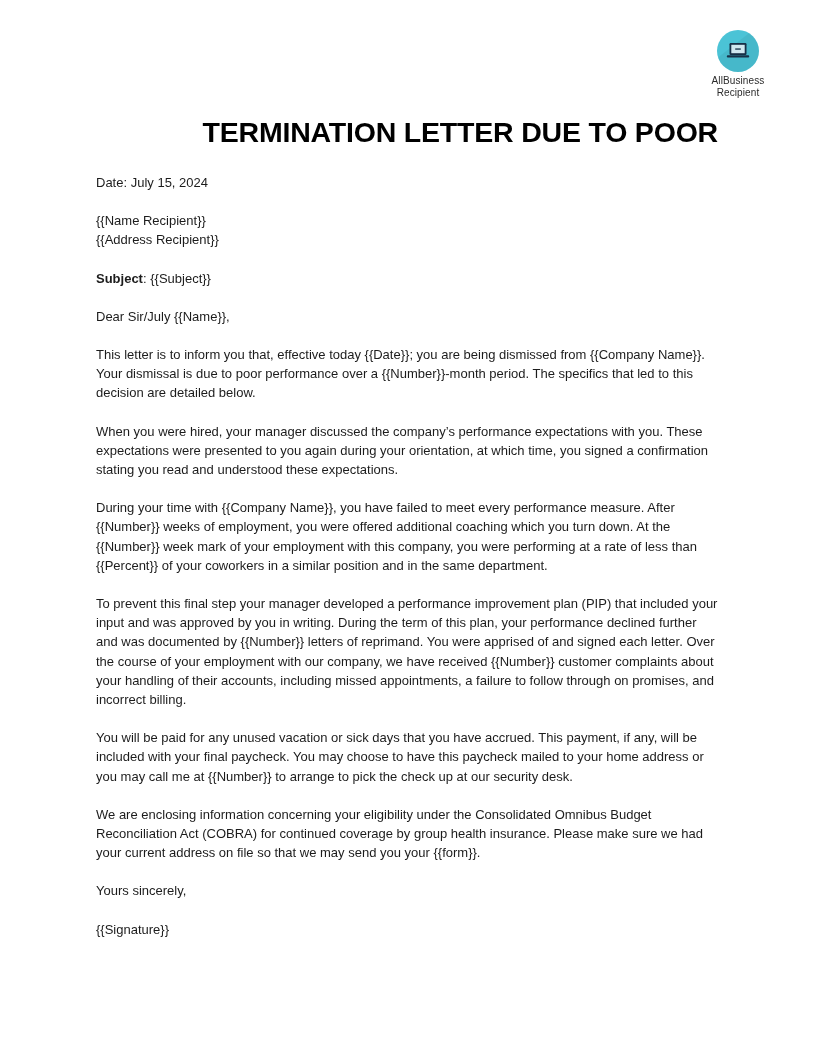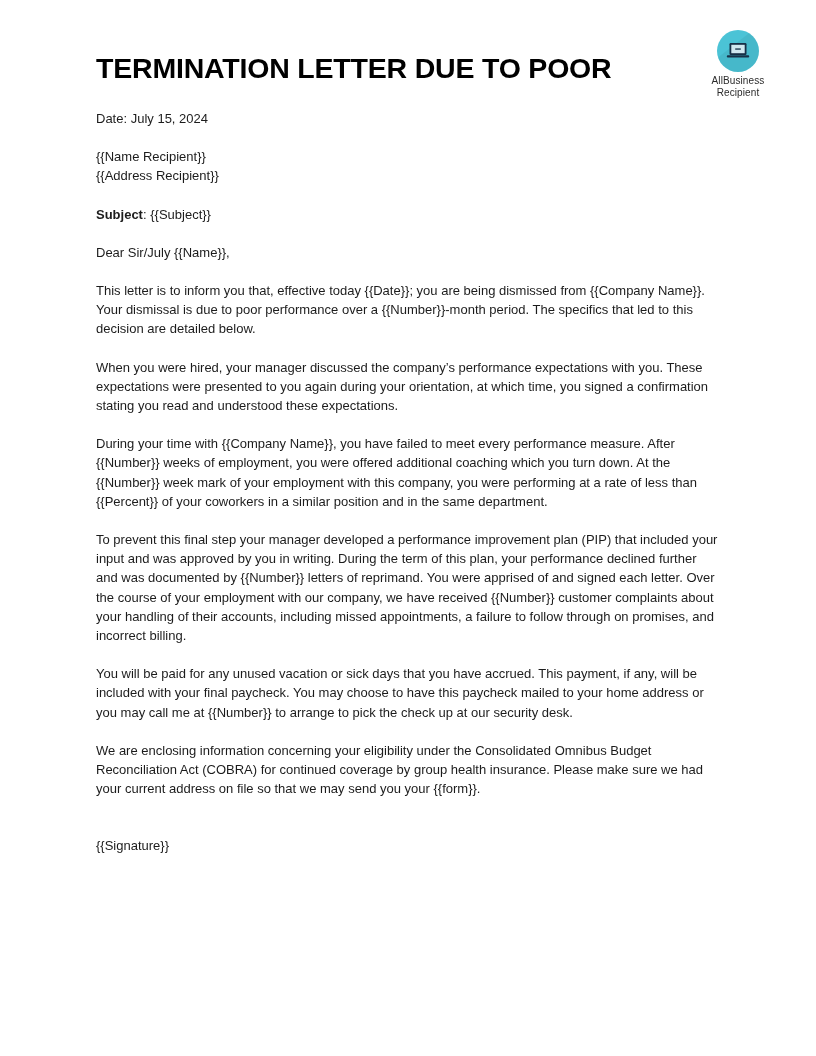--- a/index.html
+++ b/index.html
@@ -59,25 +59,25 @@
   
   .page {
     position: absolute;
     left: 96px;
     top: 0;
     width: 622px;
   }
 
   .doc-title {
     margin: 0;
-    padding-top: 48px;
+    padding-top: 112px;
     font-size: 28.5px;
     line-height: 41px;
     font-weight: bold;
-    text-align: left;
+    text-align: right;
     letter-spacing: -0.2px;
     color: #000000;
   }
 
   .body-copy {
     padding-top: 20px;
   }
 
   p.line, p.para {
     margin: 0;
@@ -155,19 +155,20 @@
     <div class="gap-md"></div>
 
     <p class="para">You will be paid for any unused vacation or sick days that you have accrued. This payment, if any, will be included with your final paycheck. You may choose to have this paycheck mailed to your home address or you may call me at {{Number}} to arrange to pick the check up at our security desk.</p>
 
     <div class="gap-md"></div>
 
     <p class="para">We are enclosing information concerning your eligibility under the Consolidated Omnibus Budget Reconciliation Act (COBRA) for continued coverage by group health insurance. Please make sure we had your current address on file so that we may send you your {{form}}.</p>
 
     <div class="gap-md"></div>
 
+    <p class="line">Yours sincerely,</p>
 
     <div class="gap-md"></div>
 
     <p class="line">{{Signature}}</p>
 
   </div>
 </div>
 
 </body></html>

